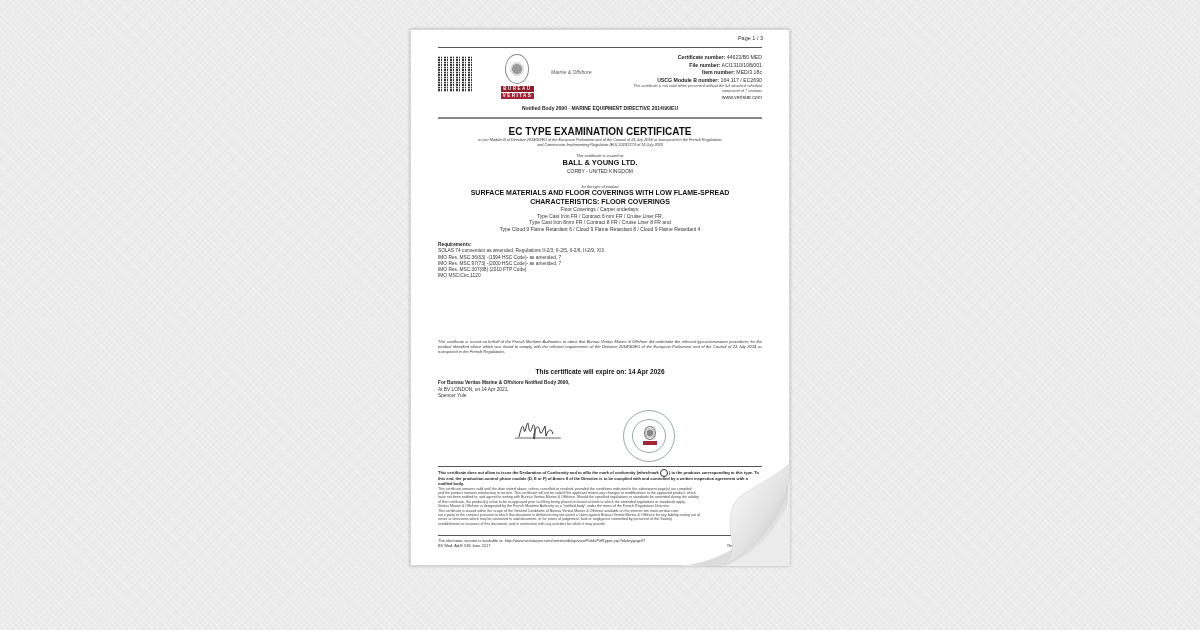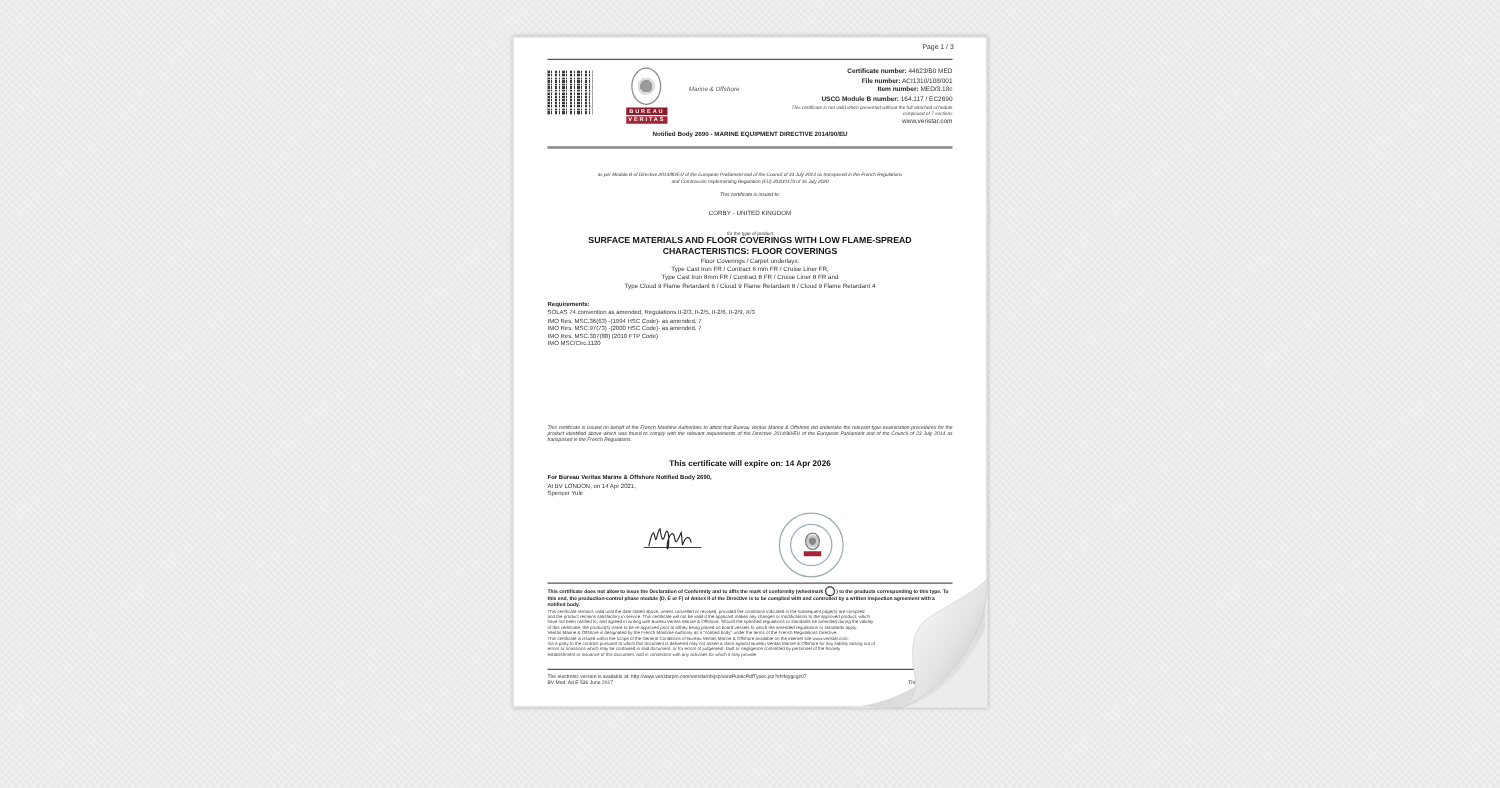--- a/index.html
+++ b/index.html
@@ -87,25 +87,27 @@
     <div><b>Item number:</b> <span>MED/3.18c</span></div>
     <div><b>USCG Module B number:</b> <span>164.117 / EC2690</span></div>
     <div class="note">This certificate is not valid when presented without the full attached schedule</div>
     <div class="note">composed of 7 sections</div>
     <div>www.veristar.com</div>
   </div>
 
   <div class="nb">Notified Body 2690 - MARINE EQUIPMENT DIRECTIVE 2014/90/EU</div>
   <div class="rule" style="top:87px; height:2px; background:#888"></div>
 
+  <div class="c title">EC TYPE EXAMINATION CERTIFICATE</div>
   <div class="c sub">
     <div>as per Module B of Directive 2014/90/EU of the European Parliament and of the Council of 23 July 2014 as transposed in the French Regulations</div>
     <div>and Commission Implementing Regulation (EU) 2020/1170 of 16 July 2020</div>
   </div>
   <div class="c issued">This certificate is issued to:</div>
+  <div class="c co">BALL &amp; YOUNG LTD.</div>
   <div class="c coloc">CORBY - UNITED KINGDOM</div>
 
   <div class="c fortype">for the type of product</div>
   <div class="c prod">
     <div>SURFACE MATERIALS AND FLOOR COVERINGS WITH LOW FLAME-SPREAD</div>
     <div>CHARACTERISTICS: FLOOR COVERINGS</div>
   </div>
   <div class="c prodd">
     <div>Floor Coverings / Carpet underlays:</div>
     <div>Type Cast Iron FR / Contract 6 mm FR / Cruise Liner FR,</div>

